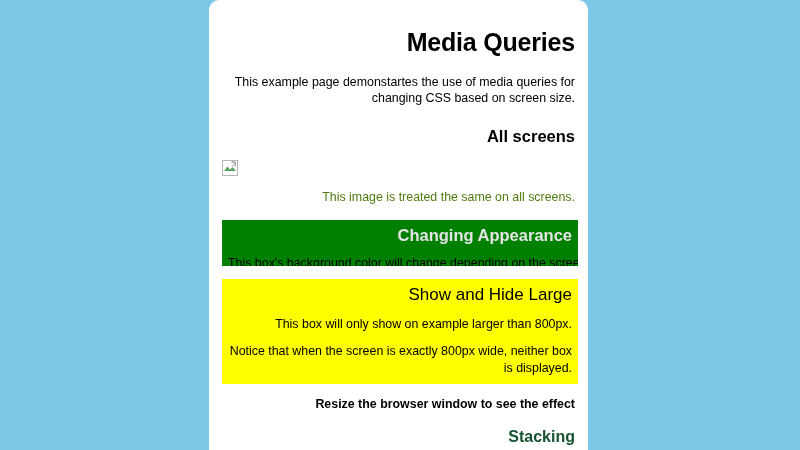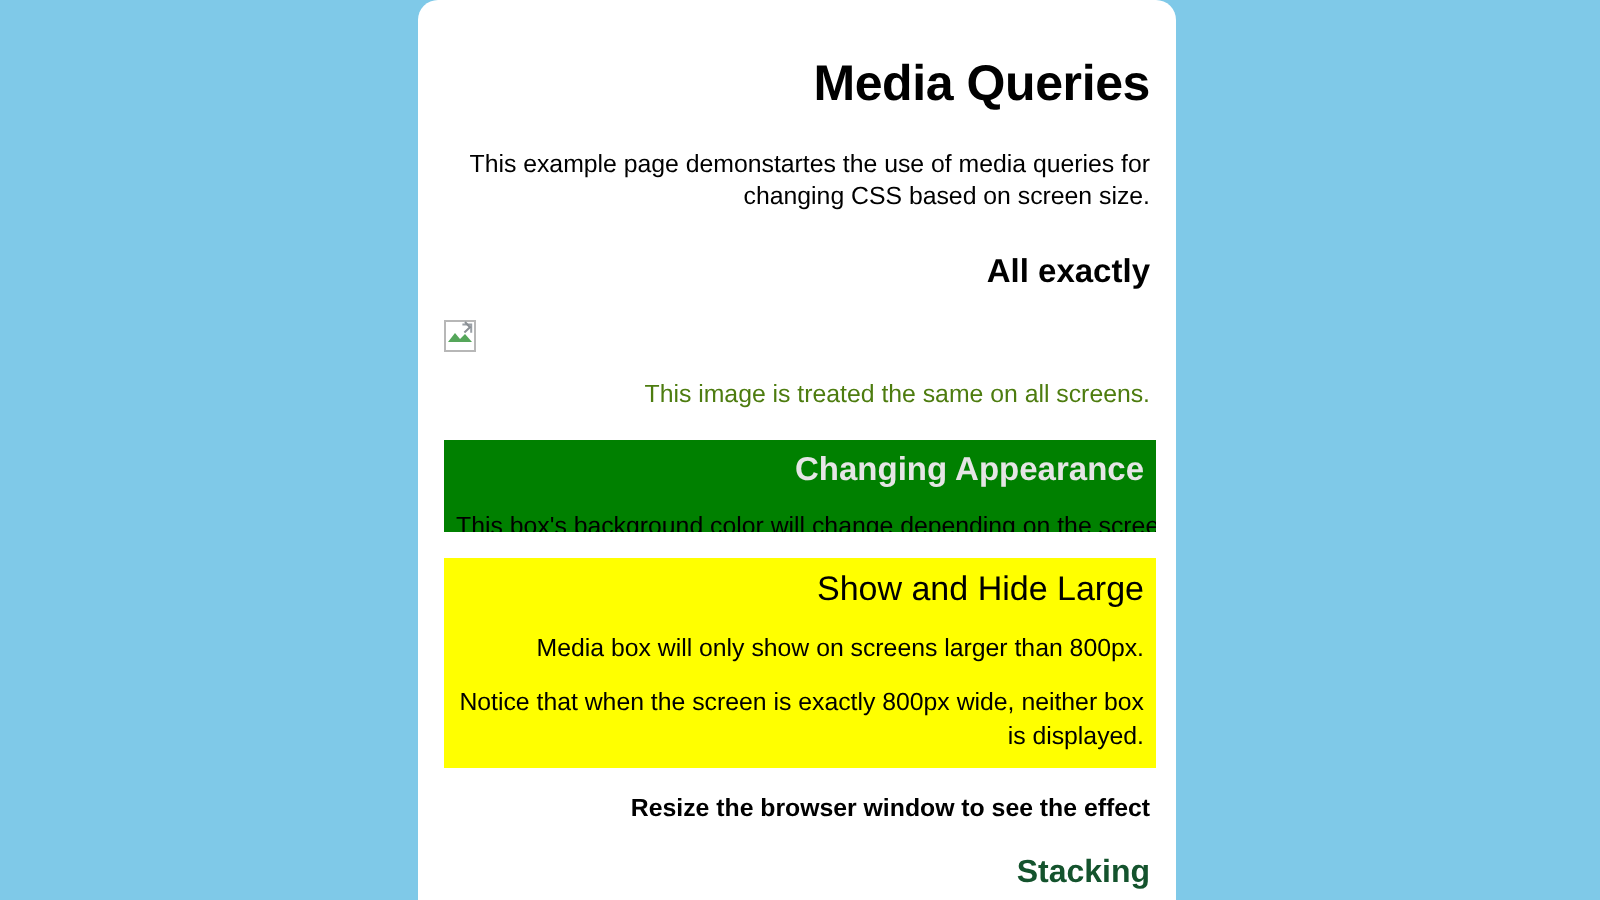--- a/index.html
+++ b/index.html
@@ -146,41 +146,41 @@
 <body>
 
 <div class="page-canvas">
   <div class="card">
     <div class="card-inner">
 
       <h1 class="page-title">Media Queries</h1>
 
       <p class="intro">This example page demonstartes the use of media queries for changing CSS based on screen size.</p>
 
-      <h2 class="section-heading">All exactly</h2>
+      <h2 class="section-heading">All screens</h2>
 
       <span class="broken-image">
         <svg width="16" height="16" viewBox="0 0 16 16" xmlns="http://www.w3.org/2000/svg">
           <rect x="0.5" y="0.5" width="15" height="15" fill="#ffffff" stroke="#b7b7b7" stroke-width="1"></rect>
           <path d="M2 11 L5.5 6.5 L8 9.5 L10.5 7 L14 11 Z" fill="#55a65a"></path>
           <path d="M9.2 2.2 L13.6 2.2 L13.6 6.4" fill="none" stroke="#9aa0a6" stroke-width="1"></path>
           <path d="M10.5 1 L13 3.6 L10.2 6.2" fill="none" stroke="#8a8f94" stroke-width="1"></path>
         </svg>
       </span>
 
       <p class="image-caption">This image is treated the same on all screens.</p>
 
       <div class="box-green">
         <h2>Changing Appearance</h2>
         <p>This box's background color will change depending on the screen size</p>
       </div>
 
       <div class="box-yellow">
         <h2>Show and Hide Large</h2>
-        <p>Media box will only show on screens larger than 800px.</p>
+        <p>This box will only show on example larger than 800px.</p>
         <p>Notice that when the screen is exactly 800px wide, neither box is displayed.</p>
       </div>
 
       <p class="resize-note">Resize the browser window to see the effect</p>
 
       <h2 class="stacking-heading">Stacking</h2>
 
     </div>
   </div>
 </div>

